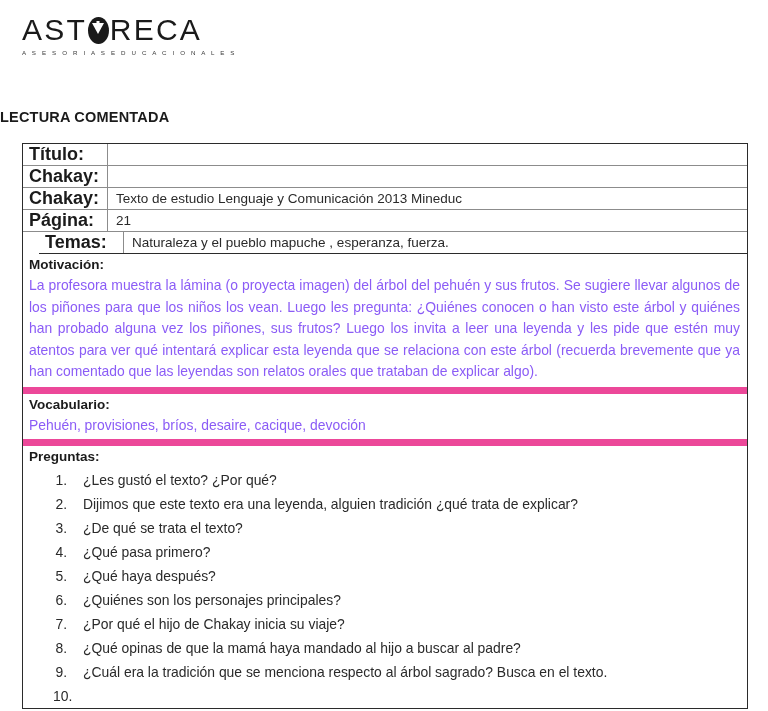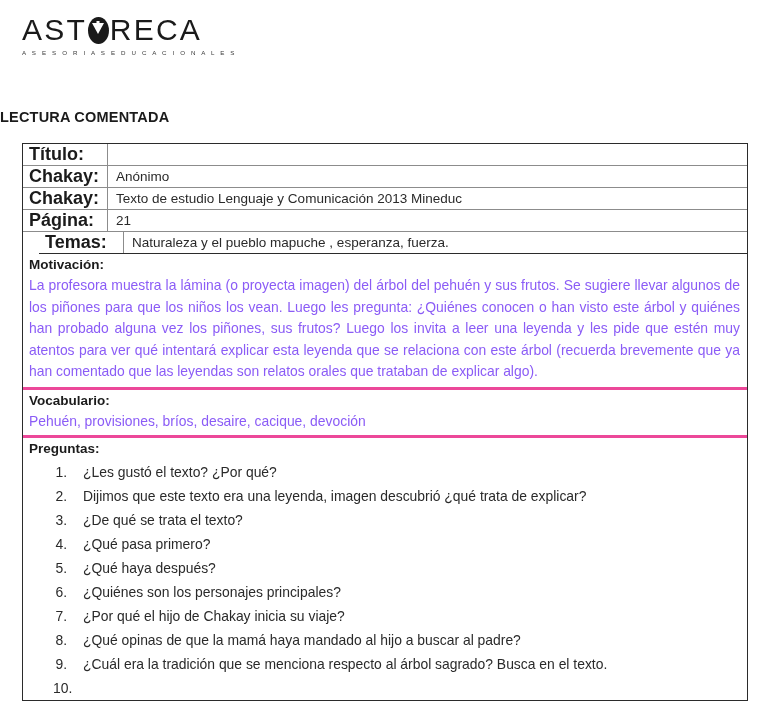--- a/index.html
+++ b/index.html
@@ -144,21 +144,21 @@
     padding: 1px 7px 4px 6px;
     font-size: 13.9px;
     color: #8b5cf6;
     line-height: 21.5px;
     text-align: justify;
     text-justify: inter-word;
   }
   .section-body.novspace { padding-bottom: 3px; }
 
   .block {
-    border-bottom: 3px solid #ec4899;
+    border-bottom: 7px solid #ec4899;
   }
   .block:last-child { border-bottom: none; }
 
   
   .q-list {
     margin: 0;
     padding: 2px 0 0 0;
     list-style: none;
   }
   .q-item {
@@ -193,21 +193,20 @@
   <div class="doc-title">LECTURA COMENTADA</div>
 
   <div class="sheet">
 
     <div class="row">
       <div class="cell-label">Título:</div>
     </div>
 
     <div class="row">
       <div class="cell-label">Chakay:</div>
-      <div class="cell-value">Anónimo</div>
     </div>
 
     <div class="row">
       <div class="cell-label">Chakay:</div>
       <div class="cell-value">Texto de estudio Lenguaje y Comunicación 2013 Mineduc</div>
     </div>
 
     <div class="row">
       <div class="cell-label">Página:</div>
       <div class="cell-value">21</div>
@@ -231,21 +230,21 @@
 
     <div class="block">
       <div class="section-head">Preguntas:</div>
       <ol class="q-list">
         <li class="q-item">
           <span class="q-num">1.</span>
           <span class="q-text">¿Les gustó el texto? ¿Por qué?</span>
         </li>
         <li class="q-item">
           <span class="q-num">2.</span>
-          <span class="q-text">Dijimos que este texto era una leyenda, imagen descubrió ¿qué trata de explicar?</span>
+          <span class="q-text">Dijimos que este texto era una leyenda, alguien tradición ¿qué trata de explicar?</span>
         </li>
         <li class="q-item">
           <span class="q-num">3.</span>
           <span class="q-text">¿De qué se trata el texto?</span>
         </li>
         <li class="q-item">
           <span class="q-num">4.</span>
           <span class="q-text">¿Qué pasa primero?</span>
         </li>
         <li class="q-item">

